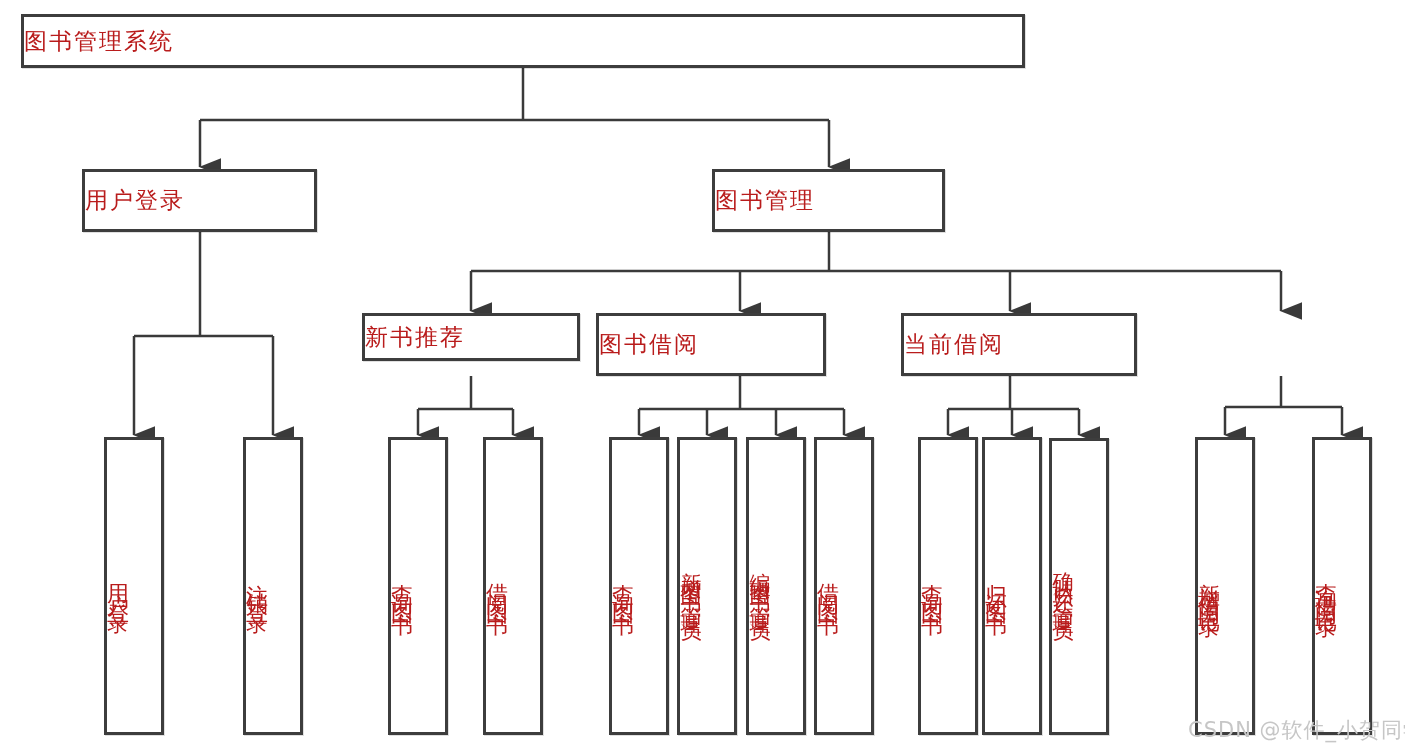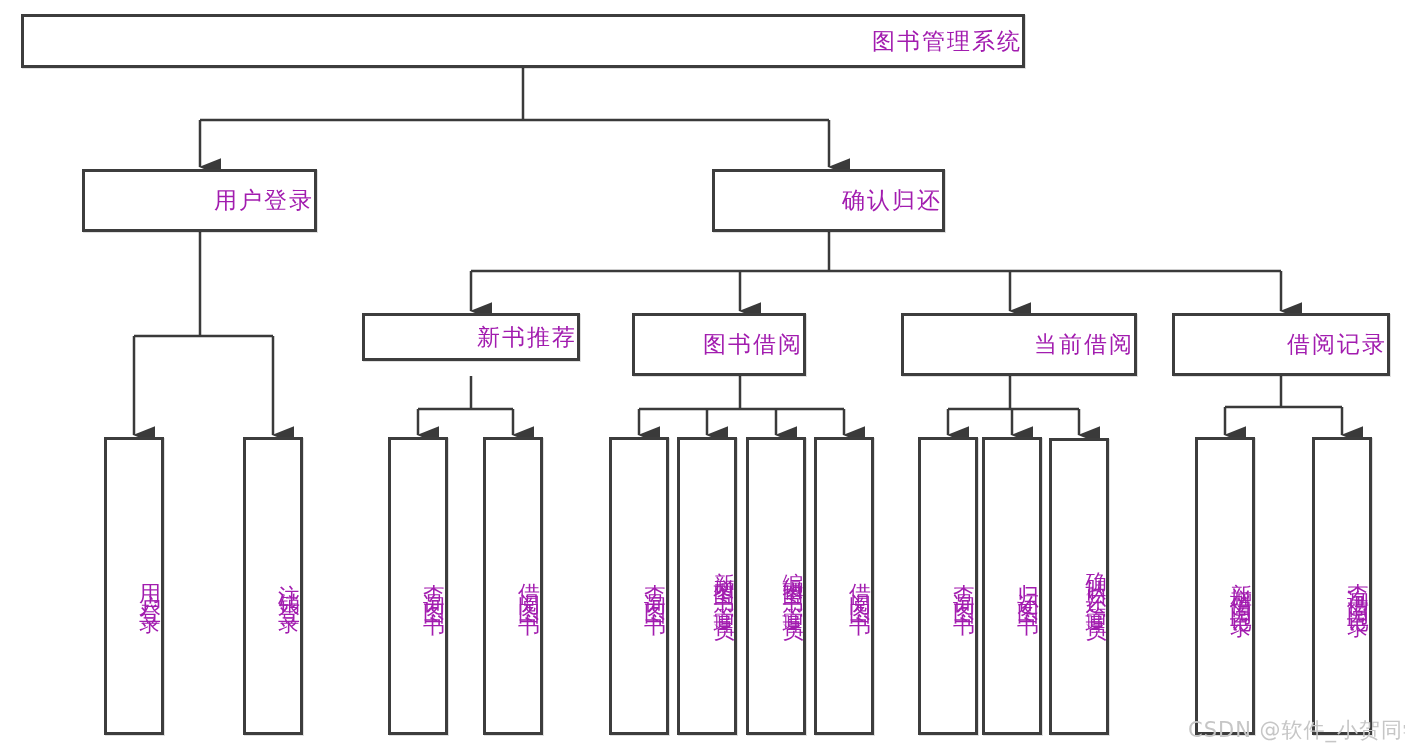--- a/index.html
+++ b/index.html
@@ -17,22 +17,22 @@
     width: 1405px; height: 747px;
     z-index: 1;
   }
   .box {
     position: absolute;
     box-sizing: border-box;
     background: #ffffff;
     border: 3px solid #3d3d3d;
     display: flex;
     align-items: center;
-    justify-content: flex-end;
-    color: #a21caf;
+    justify-content: flex-start;
+    color: #b91c1c;
     z-index: 2;
     box-shadow: 1px 1px 0 rgba(0,0,0,0.12);
   }
   .box.h { font-size: 23px; letter-spacing: 2px; }
   .box.v { font-size: 22px; }
   .box.v .vt {
     writing-mode: vertical-rl;
     text-orientation: mixed;
     line-height: 1;
     letter-spacing: 10px;
@@ -107,34 +107,31 @@
   </svg>
 
   <div class="box h" style="left:21px;top:14px;width:1004px;height:54px">
     <span>图书管理系统</span>
   </div>
 
   <div class="box h" style="left:82px;top:169px;width:235px;height:63px">
     <span>用户登录</span>
   </div>
   <div class="box h" style="left:712px;top:169px;width:233px;height:63px">
-    <span>确认归还</span>
+    <span>图书管理</span>
   </div>
 
   <div class="box h" style="left:362px;top:313px;width:218px;height:48px">
     <span>新书推荐</span>
   </div>
-  <div class="box h" style="left:632px;top:313px;width:174px;height:63px">
+  <div class="box h" style="left:596px;top:313px;width:230px;height:63px">
     <span>图书借阅</span>
   </div>
   <div class="box h" style="left:901px;top:313px;width:236px;height:63px">
     <span>当前借阅</span>
-  </div>
-  <div class="box h" style="left:1172px;top:313px;width:218px;height:63px">
-    <span>借阅记录</span>
   </div>
 
   <div class="box v" style="left:104px;top:437px;width:60px;height:298px">
     <span class="vt">用户登录</span>
   </div>
   <div class="box v" style="left:243px;top:437px;width:60px;height:298px">
     <span class="vt">注销登录</span>
   </div>
   <div class="box v" style="left:388px;top:437px;width:60px;height:298px">
     <span class="vt">查询图书</span>

